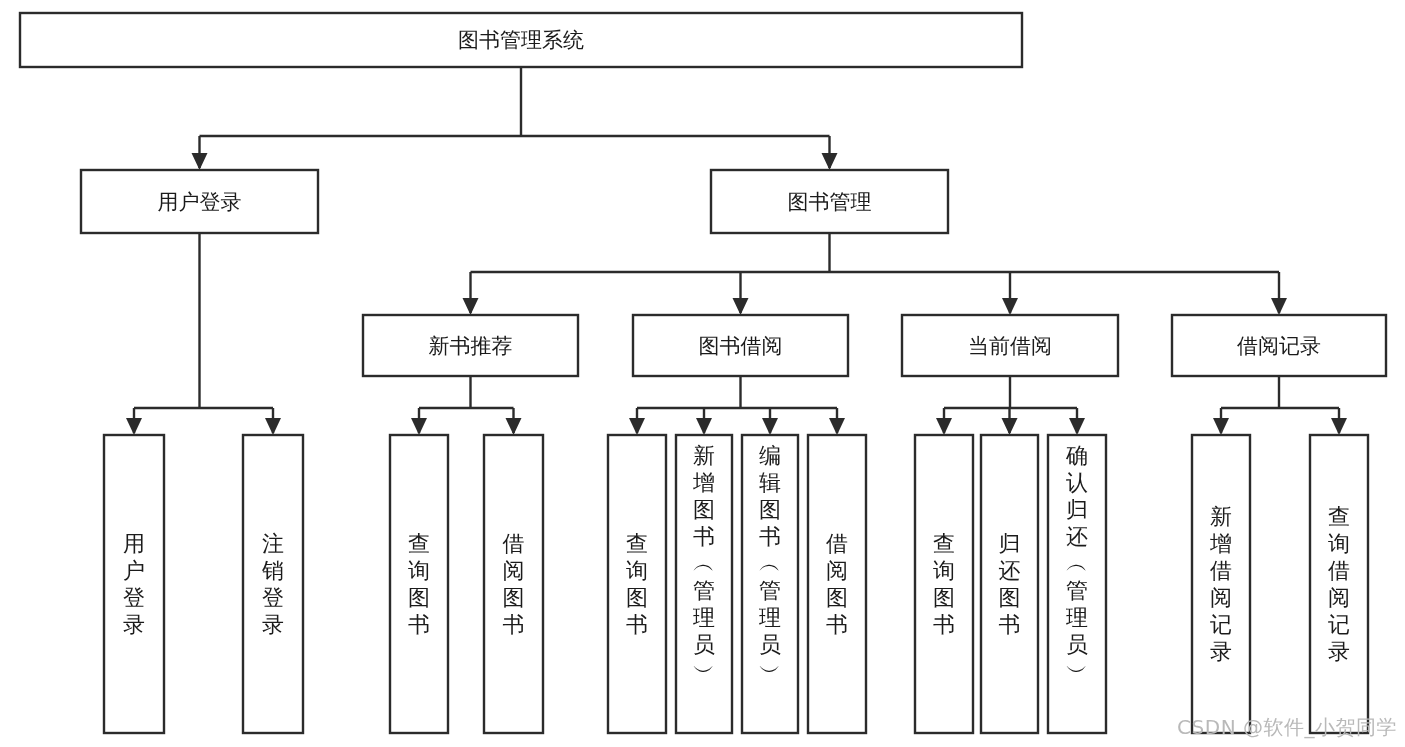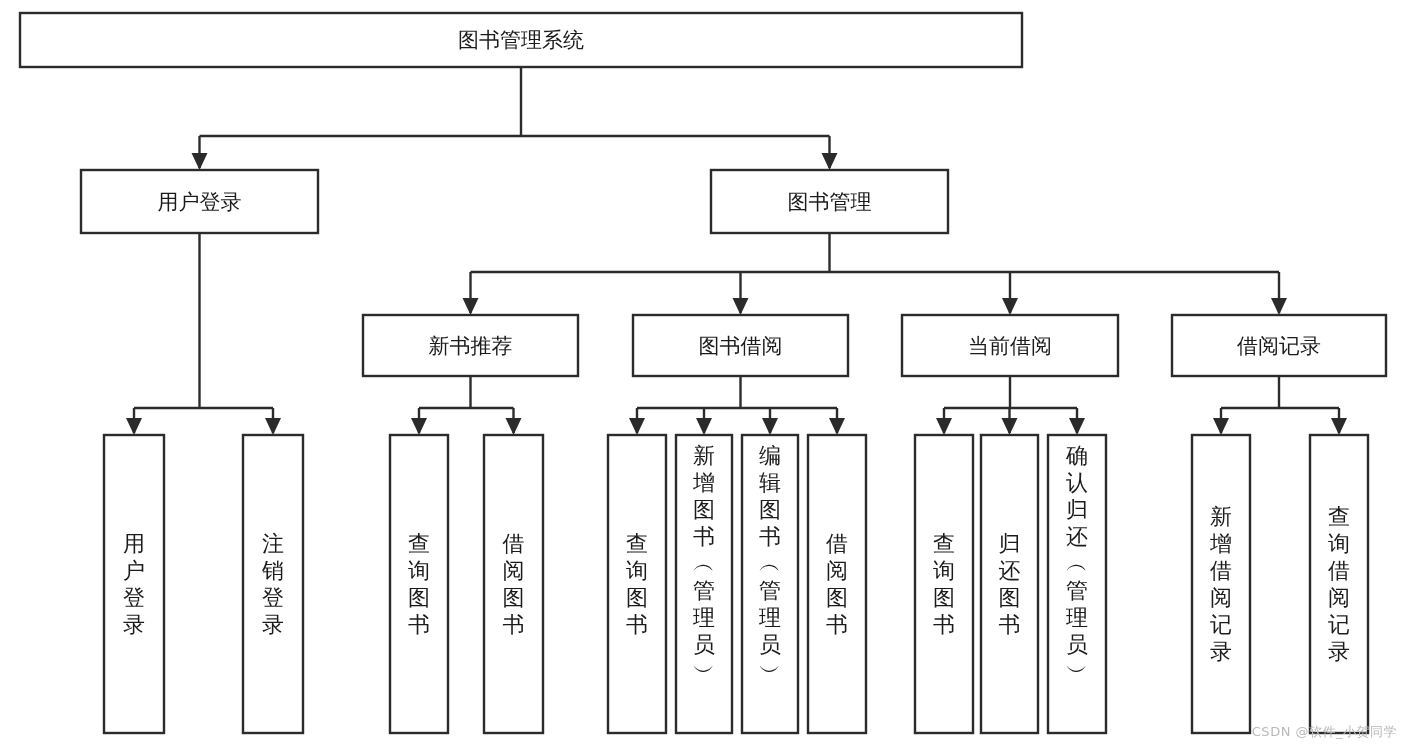--- a/index.html
+++ b/index.html
@@ -51,21 +51,21 @@
   }
   .arrow-head {
     fill: #2b2b2b;
     stroke: none;
   }
   .watermark {
     position: absolute;
     right: 8px;
     bottom: 6px;
     font-family: "DejaVu Sans", "Liberation Sans", sans-serif;
-    font-size: 13px;
+    font-size: 20px;
     color: #b9b9b9;
     letter-spacing: 0.5px;
     white-space: nowrap;
     pointer-events: none;
   }
 </style>
 </head>
 <body>
 
 <div id="stage">

